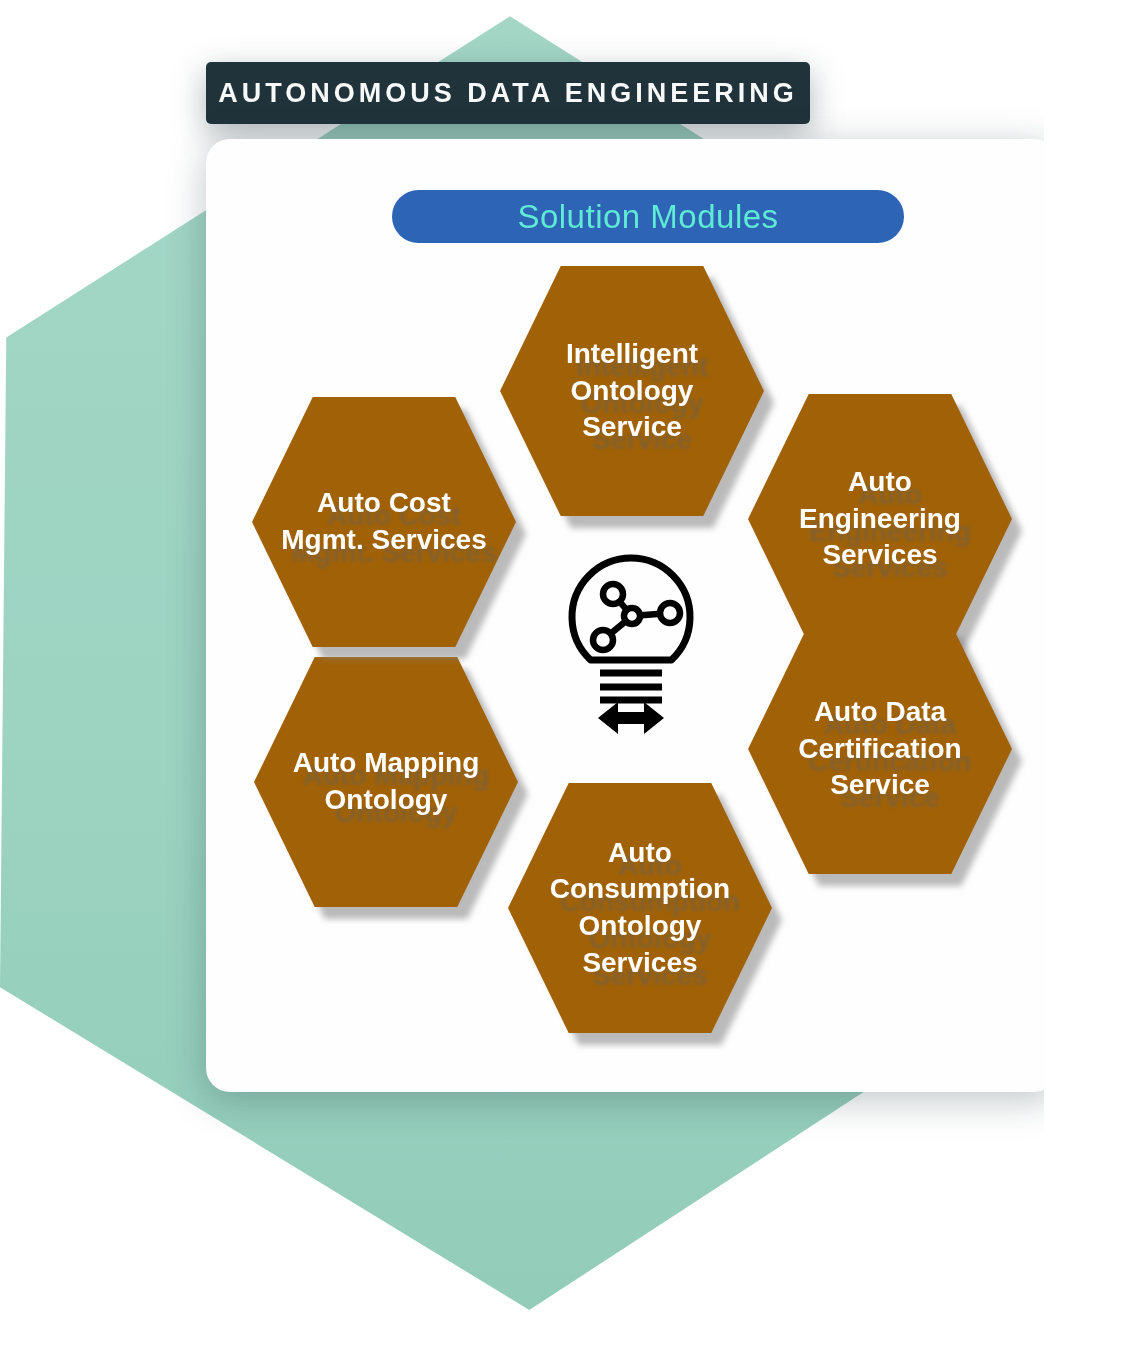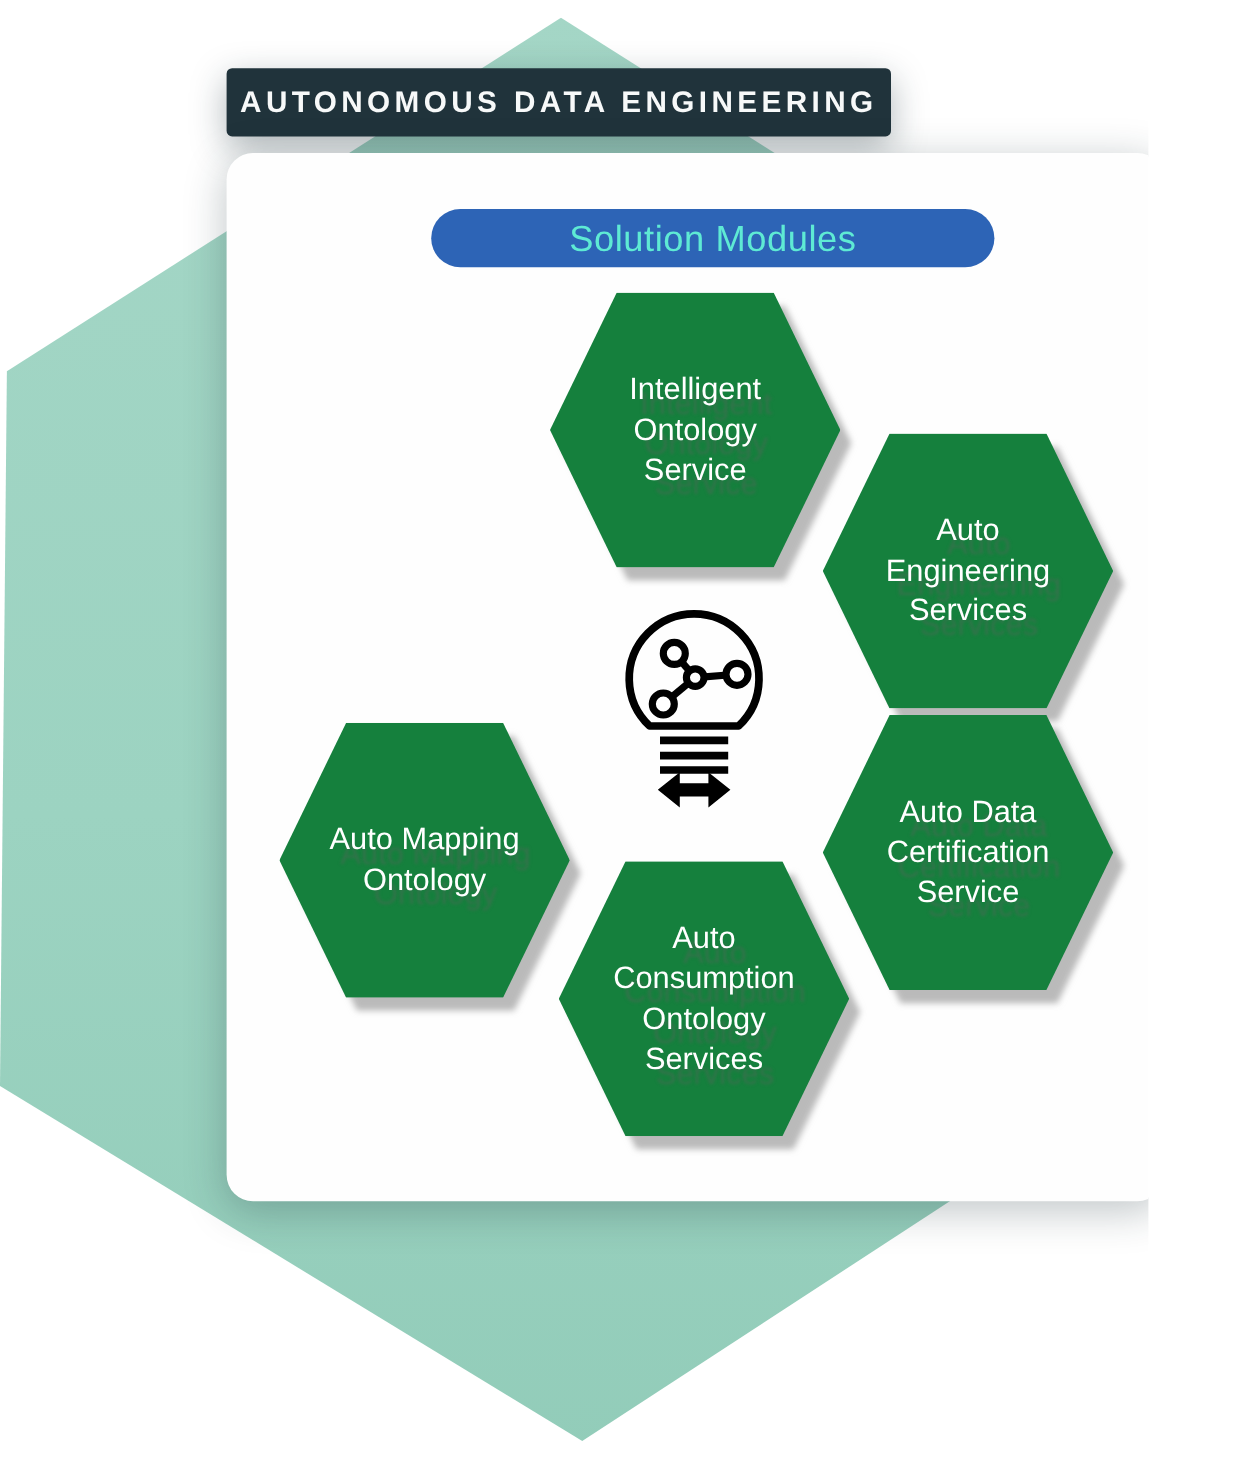--- a/index.html
+++ b/index.html
@@ -37,32 +37,32 @@
     background:#2d64b6;border-radius:27px;
     display:flex;align-items:center;justify-content:center;
   }
   .pill-text{color:#5eead4;font-size:33px;letter-spacing:.5px;}
   
   .hex{
     position:absolute;width:264px;height:250px;
     filter:drop-shadow(10px 12px 3px rgba(130,130,130,.55));
   }
   .hex-shape{
-    width:100%;height:100%;background:#15803d;
+    width:100%;height:100%;background:#a16207;
     clip-path:polygon(23% 0%, 77% 0%, 100% 50%, 77% 100%, 23% 100%, 0% 50%);
-    display:flex;align-items:center;justify-content:center;
+    display:flex;align-items:center;justify-content:center;font-weight:bold;
   }
   .hex-label{
     white-space:pre-line;text-align:center;color:#ffffff;
     font-size:28px;line-height:1.31;
     text-shadow:10px 13px 3px rgba(95,95,95,.45);
   }
   .hex-intelligent{left:500px;top:266px;}
   .hex-engineering{left:748px;top:394px;}
-  .hex-datacert{left:748px;top:650px;}
+  .hex-datacert{left:748px;top:624px;}
   .hex-consumption{left:508px;top:783px;}
   .hex-mapping{left:254px;top:657px;}
   .hex-cost{left:252px;top:397px;}
   
   .bulb{position:absolute;left:560px;top:548px;width:140px;height:190px;}
 </style>
 </head>
 <body>
 
 <div class="stage">
@@ -112,20 +112,26 @@
     </div>
   </div>
 
   <div class="hex hex-mapping">
     <div class="hex-shape">
       <span class="hex-label">Auto Mapping
 Ontology</span>
     </div>
   </div>
 
+  <div class="hex hex-cost">
+    <div class="hex-shape">
+      <span class="hex-label">Auto Cost
+Mgmt. Services</span>
+    </div>
+  </div>
 
   <svg class="bulb" viewBox="0 0 140 190" aria-hidden="true">
 
     <path d="M 30.6 112 A 59 59 0 1 1 111.4 112 Z" fill="none" stroke="#000" stroke-width="7" stroke-linejoin="round"></path>
 
     <line x1="72" y1="68" x2="53" y2="46" stroke="#000" stroke-width="6.5"></line>
     <line x1="72" y1="68" x2="110" y2="65" stroke="#000" stroke-width="6.5"></line>
     <line x1="72" y1="68" x2="43" y2="92" stroke="#000" stroke-width="6.5"></line>
 
     <circle cx="53" cy="46" r="10" fill="#fff" stroke="#000" stroke-width="6.5"></circle>

